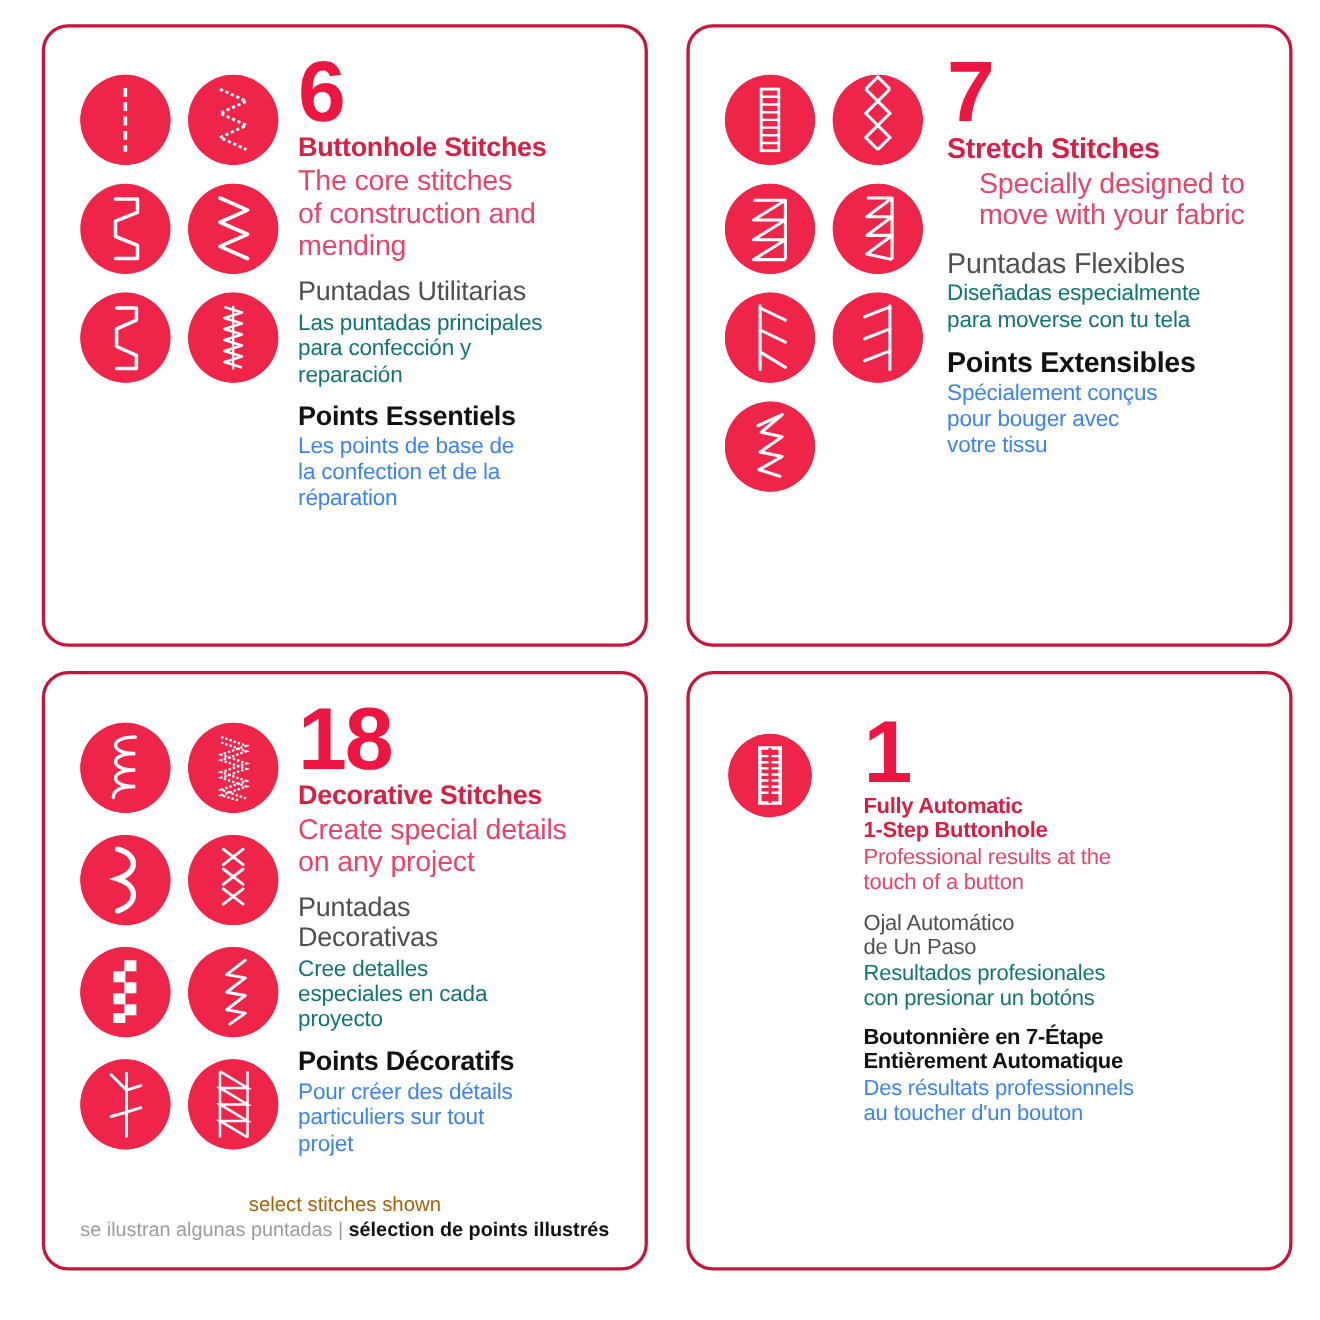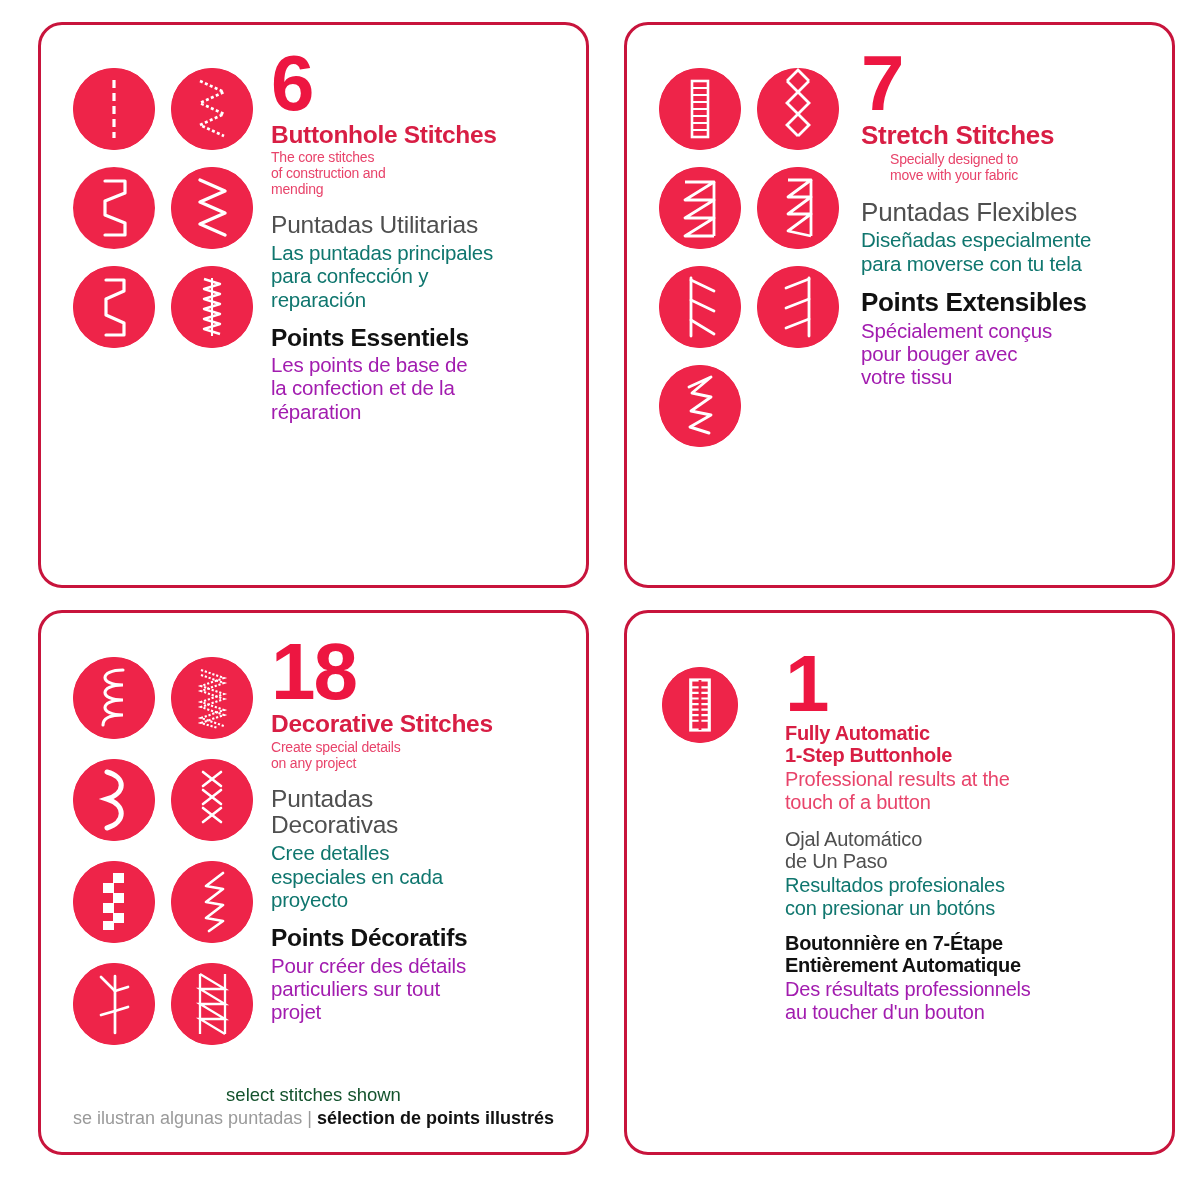--- a/index.html
+++ b/index.html
@@ -71,51 +71,51 @@
   }
   .p3 .num{font-size:80px;}
   .p4 .num{font-size:80px;}
   .blk{margin-bottom:14px;}
   .blk:last-child{margin-bottom:0;}
   .h-en{
     font-size:24.5px;font-weight:bold;color:#D81E44;
     line-height:1.07;letter-spacing:-0.3px;
   }
   .s-en{
-    font-size:14px;color:#E8436A;line-height:1.14;
+    font-size:26px;color:#E8436A;line-height:1.14;
     margin-top:2px;letter-spacing:-0.2px;
   }
   .h-es{
     font-size:24.5px;font-weight:normal;color:#4F4F4F;
     line-height:1.1;letter-spacing:-0.2px;
   }
   .s-es{
     font-size:20.5px;color:#0f766e;line-height:1.14;
     margin-top:2px;letter-spacing:-0.2px;
   }
   .h-fr{
     font-size:24.5px;font-weight:bold;color:#111111;
     line-height:1.07;letter-spacing:-0.3px;
   }
   .s-fr{
-    font-size:20.5px;color:#a21caf;line-height:1.14;
+    font-size:20.5px;color:#3b82f6;line-height:1.14;
     margin-top:2px;letter-spacing:-0.2px;
   }
   .p2 .h-en,.p2 .h-es,.p2 .h-fr{font-size:26px;}
   .p4 .h-en,.p4 .h-es,.p4 .h-fr{font-size:20px;}
   .p4 .s-en,.p4 .s-es,.p4 .s-fr{font-size:20px;}
 
   
   .foot{
     position:absolute;
     left:0;right:0;bottom:22px;
     text-align:center;
     line-height:1.3;
   }
-  .foot-en{font-size:18.5px;color:#14532d;font-weight:normal;}
+  .foot-en{font-size:18.5px;color:#a16207;font-weight:normal;}
   .foot-sub{font-size:18px;}
   .foot-es{color:#9A9A9A;}
   .foot-sep{color:#9A9A9A;}
   .foot-fr{color:#111;font-weight:bold;}
 </style>
 </head>
 <body>
 
 <div class="board">
 

